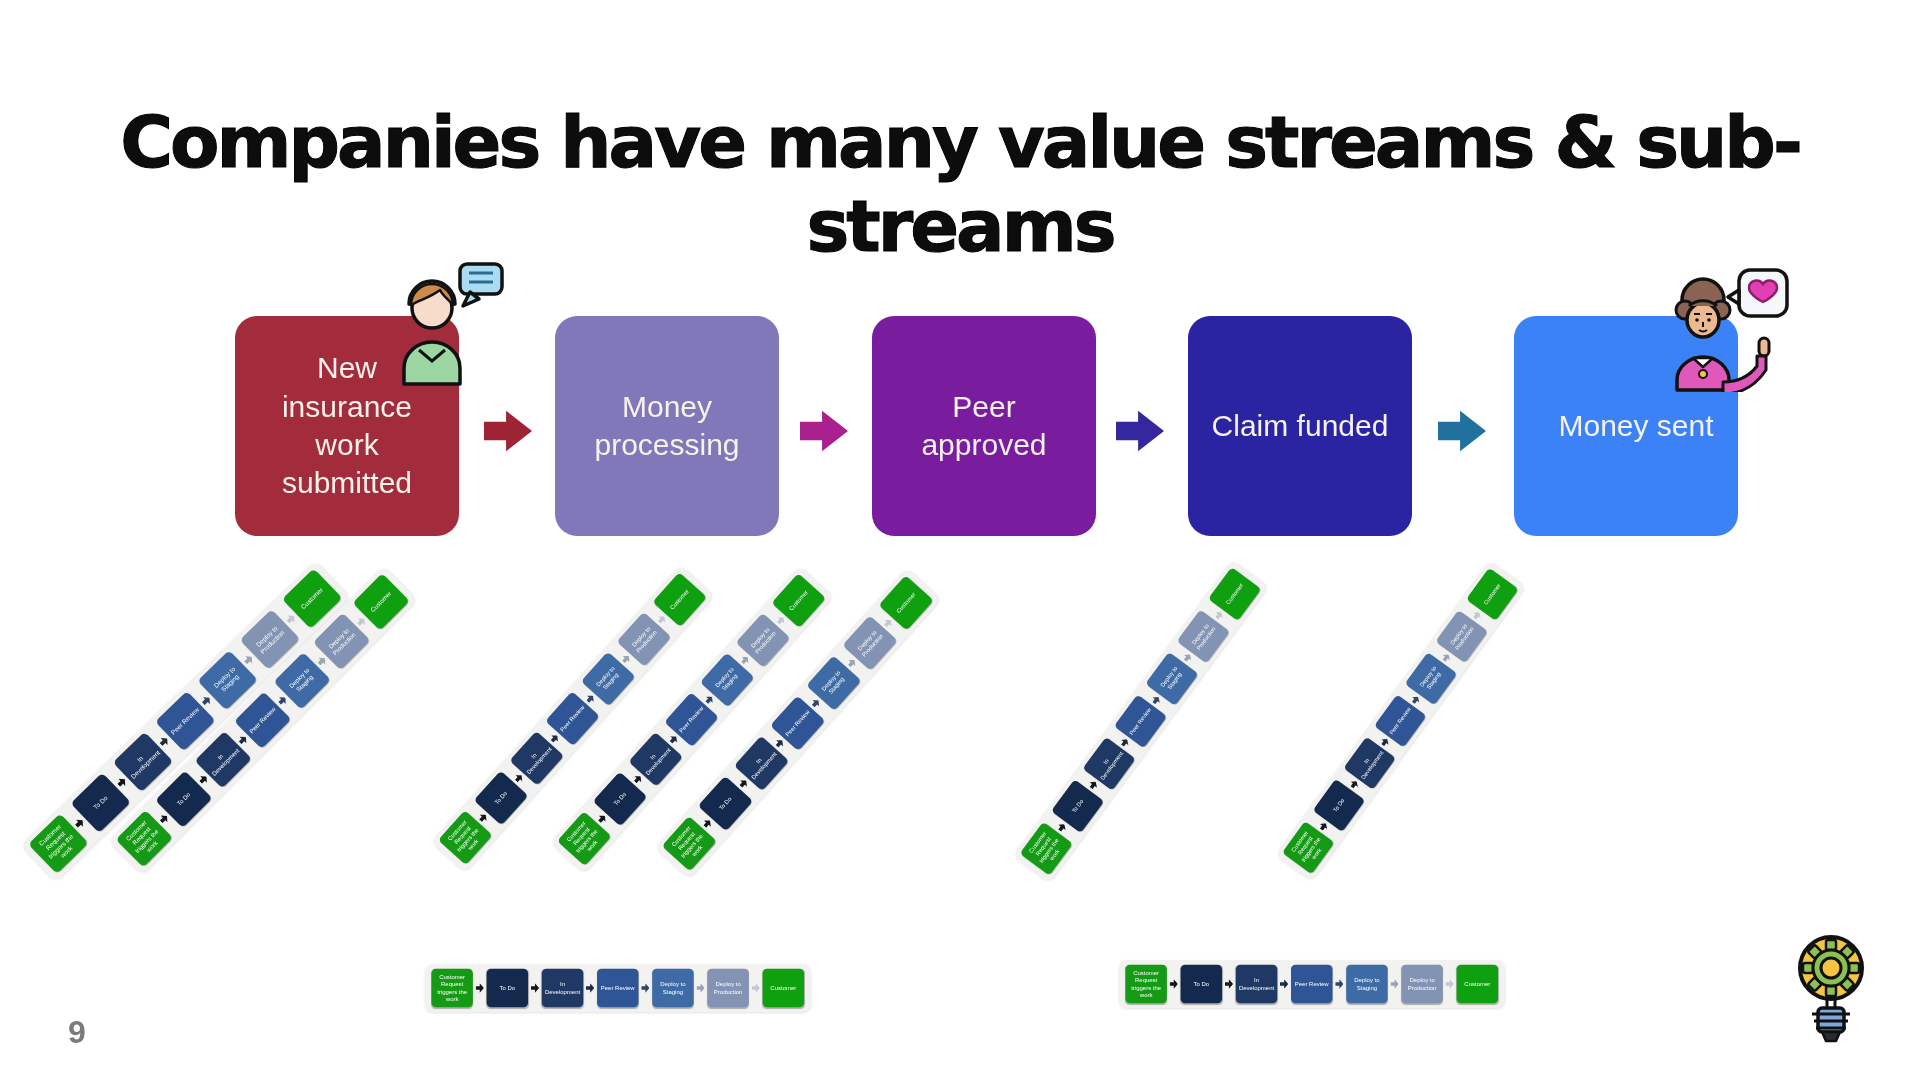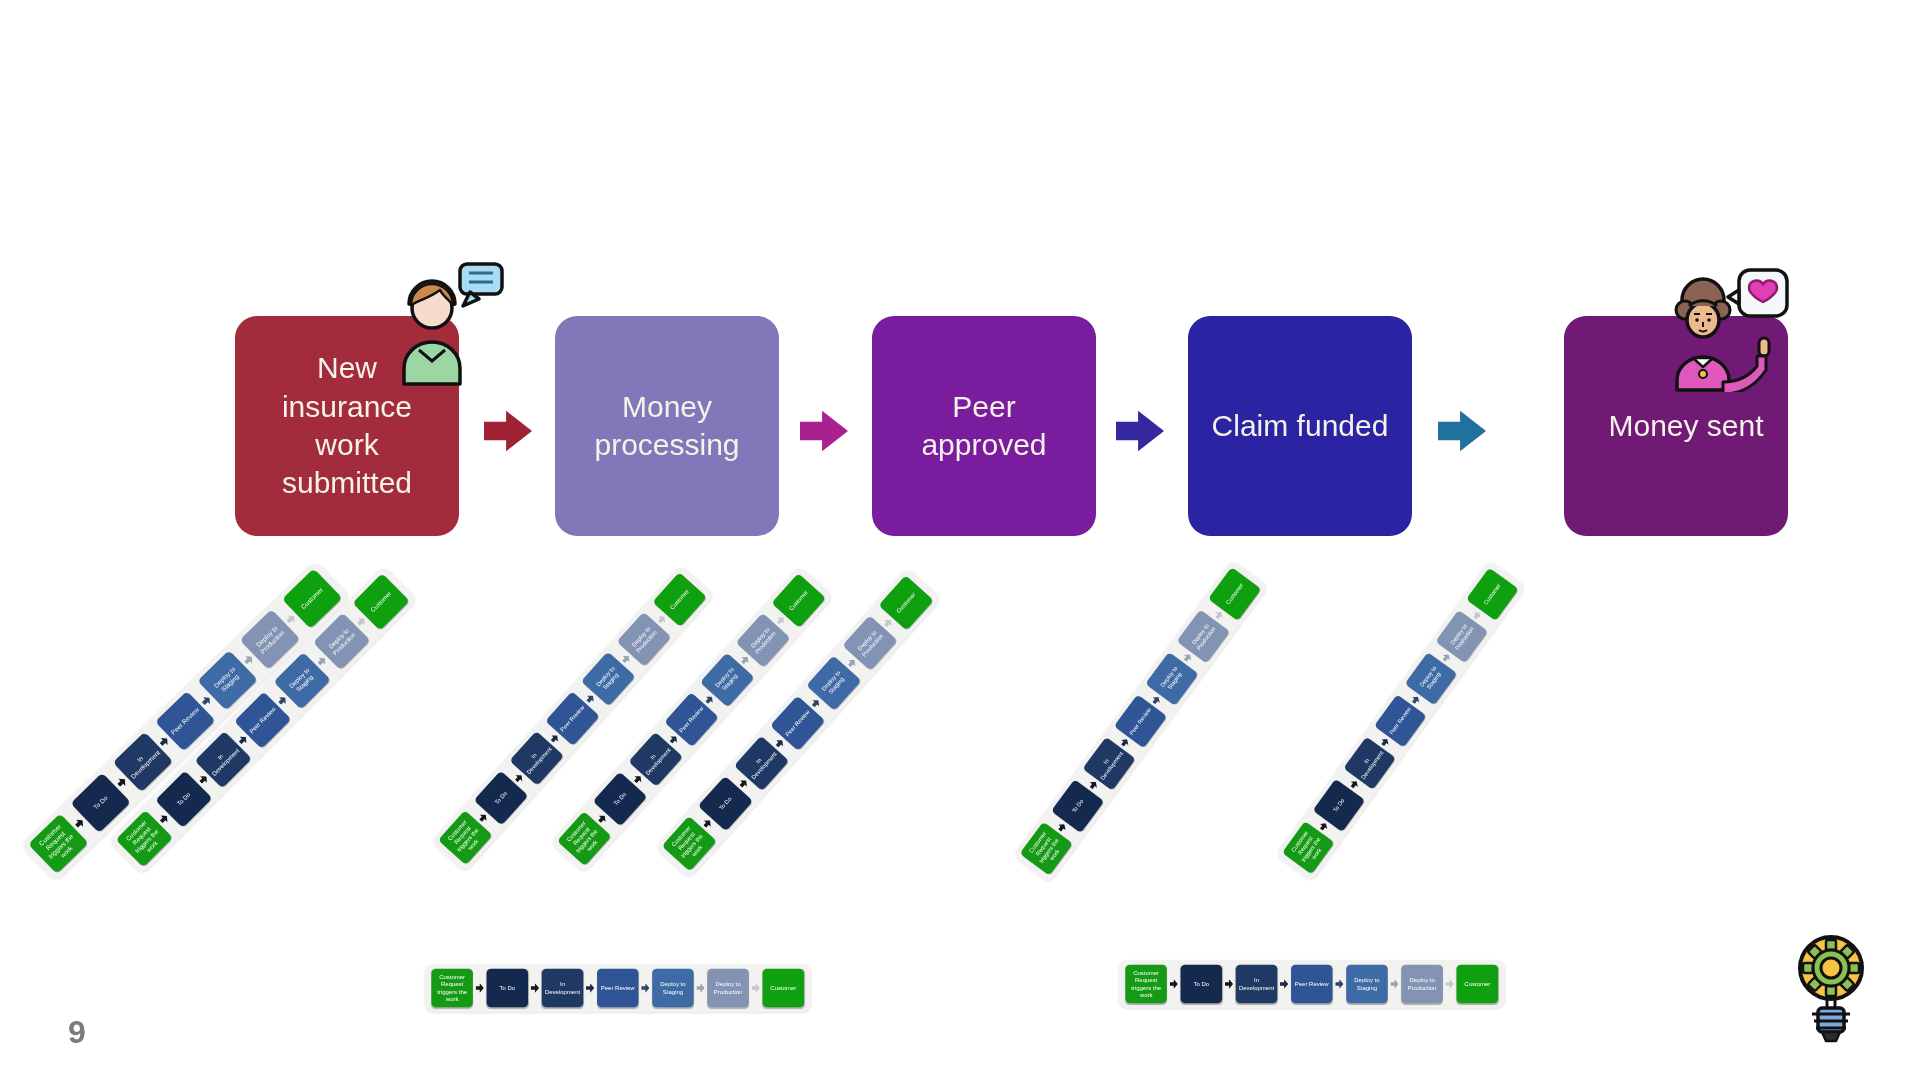--- a/index.html
+++ b/index.html
@@ -35,31 +35,32 @@
   .page-num{position:absolute;left:68px;top:1014px;font-size:32px;font-weight:bold;color:#7b7b7b;}
 
   
   .icon-svg{position:absolute;}
 </style>
 </head>
 <body>
 
 <div class="slide">
 
+  <h1 class="title">Companies have many value streams &amp; sub-streams</h1>
 
   <div>
     <div class="stage-box" style="left: 235px; background: rgb(162, 44, 60);">New insurance work submitted</div>
     <div class="flow-arrow" style="left: 484px; background: rgb(158, 35, 53);"></div>
     <div class="stage-box" style="left: 555px; background: rgb(128, 120, 184);">Money processing</div>
     <div class="flow-arrow" style="left: 800px; background: rgb(168, 33, 143);"></div>
     <div class="stage-box" style="left: 872px; background: rgb(122, 28, 158);">Peer approved</div>
     <div class="flow-arrow" style="left: 1116px; background: rgb(53, 40, 158);"></div>
     <div class="stage-box" style="left: 1188px; background: rgb(42, 35, 162);">Claim funded</div>
     <div class="flow-arrow" style="left: 1438px; background: rgb(32, 113, 158);"></div>
-    <div class="stage-box" style="left: 1564px; background: #701a75; padding-left: 36px;">Money sent</div>
+    <div class="stage-box" style="left: 1514px; background: #3b82f6; padding-left: 36px;">Money sent</div>
   </div>
 
   <div class="mini-strip diag" style="left:29px;  top:818px; --rot:-44deg;   --sc:0.98">
       <span class="mini-box" style="background: rgb(20, 154, 20);">Customer Request triggers the work</span>
       <span class="mini-arrow" style="background: rgb(21, 21, 31);"></span>
       <span class="mini-box" style="background: rgb(20, 41, 78);">To Do</span>
       <span class="mini-arrow" style="background: rgb(21, 21, 31);"></span>
       <span class="mini-box" style="background: rgb(31, 56, 100);">In Development</span>
       <span class="mini-arrow" style="background: rgb(28, 43, 69);"></span>
       <span class="mini-box" style="background: rgb(47, 85, 151);">Peer Review</span>

